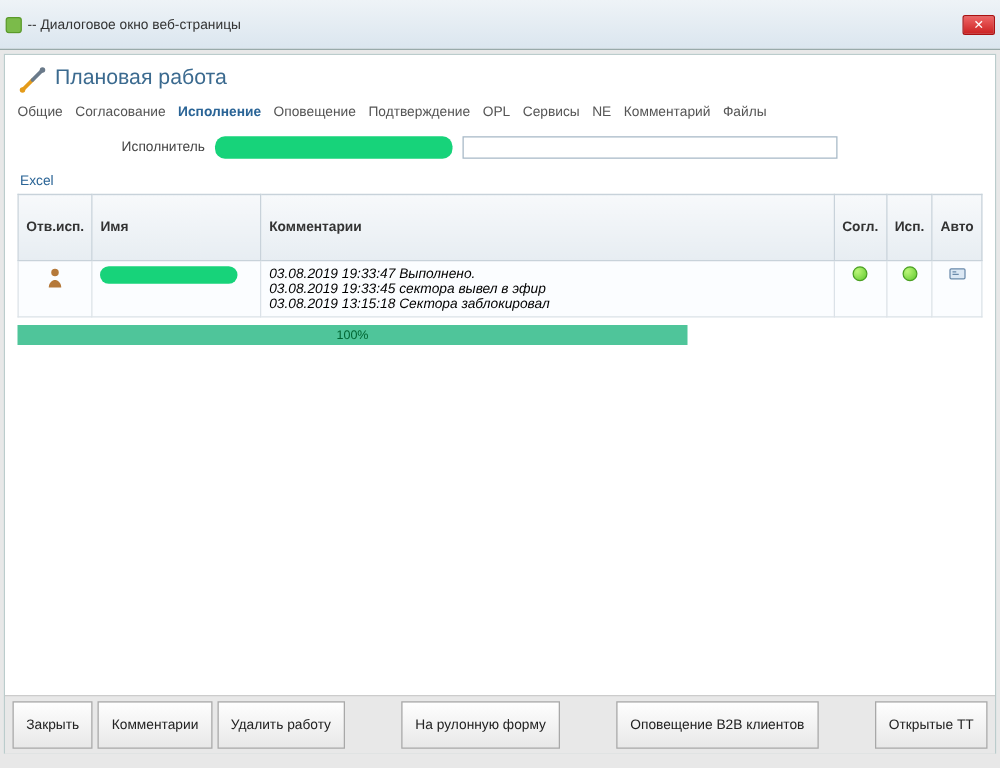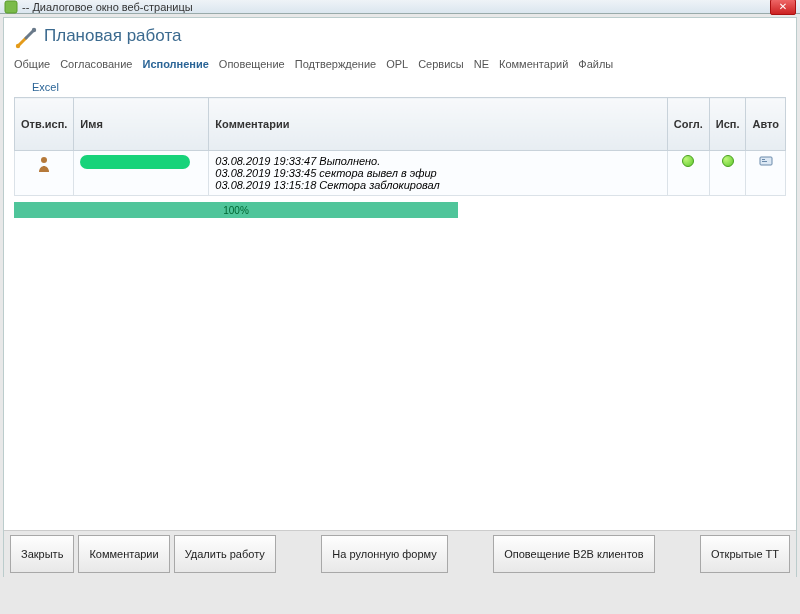--- a/index.html
+++ b/index.html
@@ -6,21 +6,21 @@
   body {
     margin: 0;
     font-family: Tahoma, Arial, sans-serif;
     font-size: 11px;
     background: #e8e8e8;
     width: 800px;
     height: 614px;
     overflow: hidden;
   }
   .titlebar {
-    height: 14px;
+    height: 40px;
     background: linear-gradient(#eef3f7,#dbe6ef);
     border-bottom: 1px solid #9aa;
     display: flex;
     align-items: center;
     padding: 0 4px;
     font-size: 11px;
     color: #333;
   }
   .titlebar .ticon {
     width: 14px; height: 14px;
@@ -88,21 +88,20 @@
     border:1px solid #a6b8c6;
     max-width:300px;
     padding:0 3px;
     font-size:11px;
   }
   .excel-link {
     color:#2a6496;
     cursor:pointer;
     padding:4px 2px;
     display:inline-block;
-    margin-left:16px;
   }
   table.grid {
     width:100%;
     border-collapse:collapse;
     font-size:11px;
   }
   table.grid th {
     background: linear-gradient(#f7f9fb,#e7edf2);
     border:1px solid #c8d2da;
     text-align:left;
@@ -127,21 +126,21 @@
     background:radial-gradient(circle at 30% 30%, #bdf77a, #5fc92e);
     border:1px solid #4aa022;
     display:inline-block;
   }
   .auto-icon {
     width:14px;height:12px;display:inline-block;
   }
   .progress {
     margin-top:6px;
     height:16px;
-    width:444px;
+    width:536px;
     background:#4fc59a;
     display:flex;align-items:center;justify-content:center;
     color:#063;font-size:10px;
   }
   .bottom-bar {
     position:absolute;
     left:0;right:0;bottom:-1px;
     background:#e8e8e8;
     padding:4px 6px;
     display:flex;
@@ -196,20 +195,25 @@
       <span class="tab active">Исполнение</span>
       <span class="tab">Оповещение</span>
       <span class="tab">Подтверждение</span>
       <span class="tab">OPL</span>
       <span class="tab">Сервисы</span>
       <span class="tab">NE</span>
       <span class="tab">Комментарий</span>
       <span class="tab">Файлы</span>
     </div>
 
+  <div class="formrow">
+    <label>Исполнитель</label>
+    <span class="redacted"></span>
+    <input type="text" value="" style="">
+  </div>
 
   <a class="excel-link">Excel</a>
 
   <table class="grid">
     <thead>
       <tr>
         <th class="cw-resp">Отв.исп.</th>
         <th class="cw-name">Имя</th>
         <th>Комментарии</th>
         <th class="cw-agree">Согл.</th>

